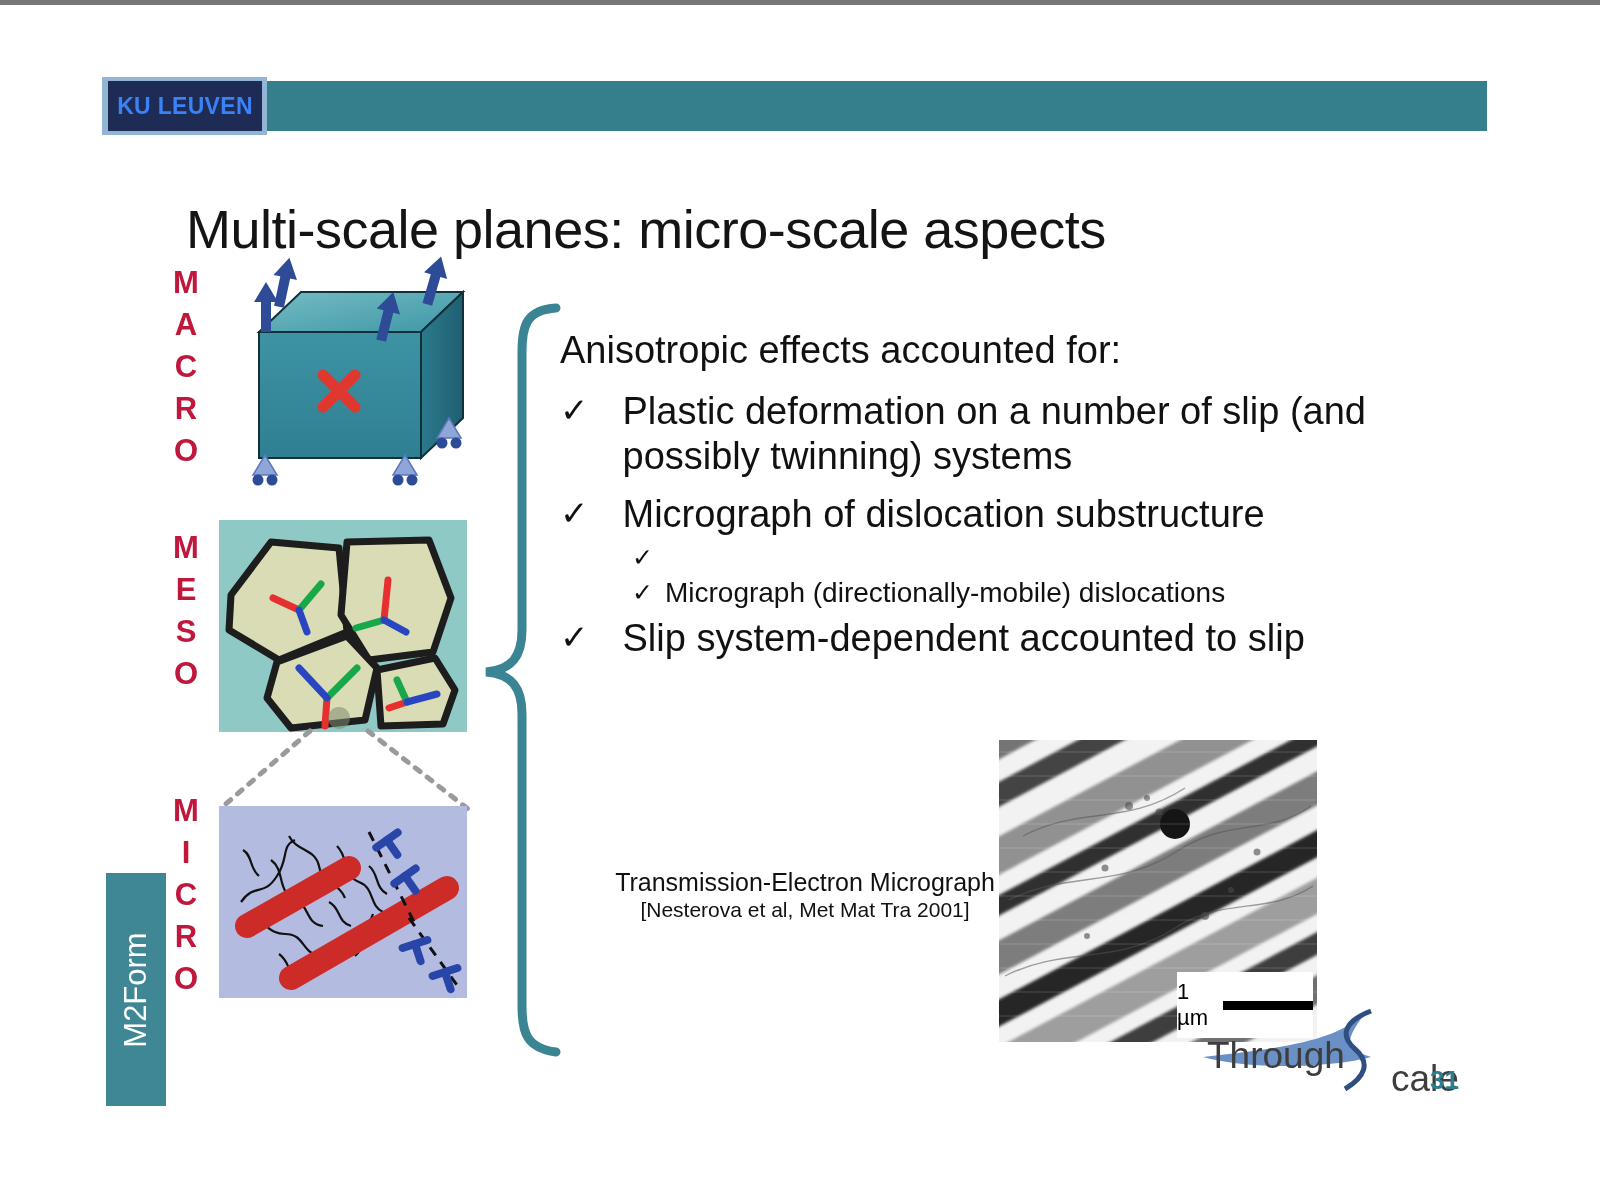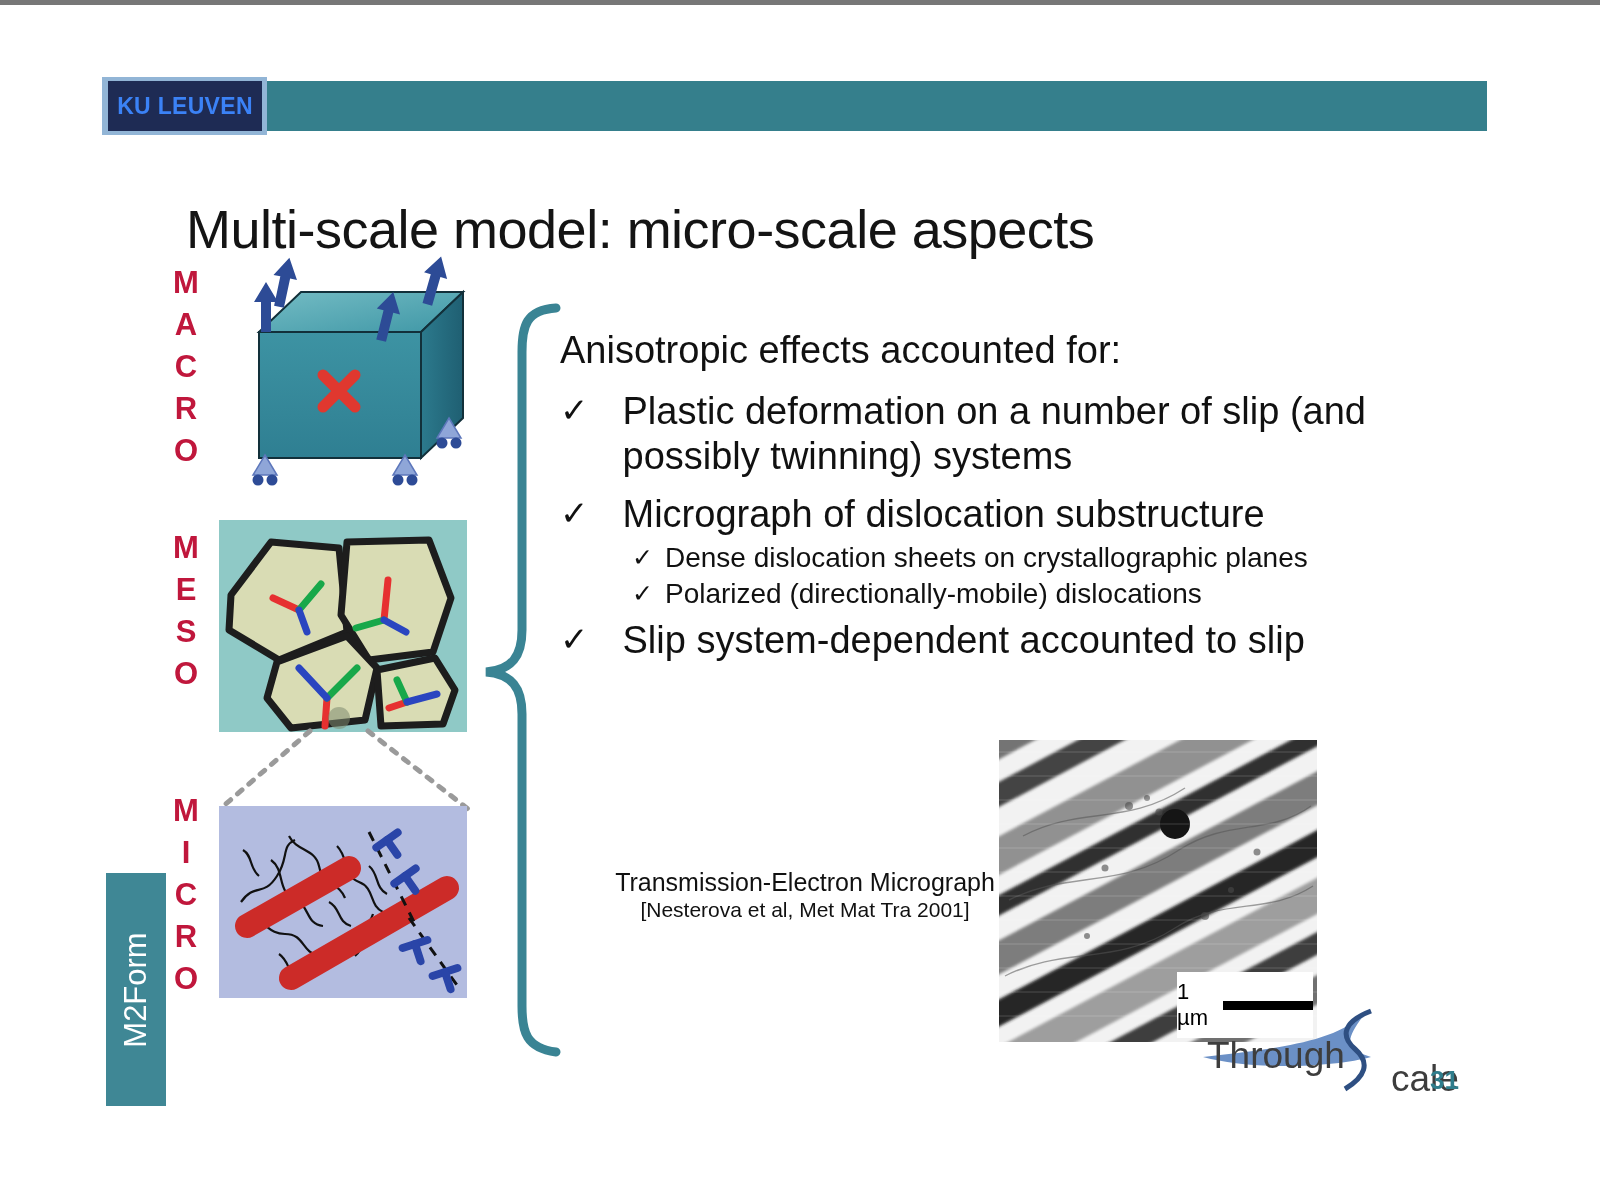--- a/index.html
+++ b/index.html
@@ -90,21 +90,21 @@
 <div class="slide">
 
   <div class="topline"></div>
 
   <div class="header-band"></div>
   <div class="logo-outer"></div>
   <div class="logo-inner">
     <span>KU LEUVEN</span>
   </div>
 
-  <div class="title">Multi-scale model: micro-scale aspects</div>
+  <div class="title">Multi-scale planes: micro-scale aspects</div>
 
   <div class="vlabel" id="vl-macro">
     <div>
         <div>M</div>
         <div>A</div>
         <div>C</div>
         <div>R</div>
         <div>O</div>
       </div>
   </div>
@@ -301,25 +301,24 @@
     </div>
     <div class="spacer-s"></div>
 
     <div class="b1">
       <span class="ck">✓</span>
       <span class="tx">Micrograph of dislocation substructure</span>
     </div>
 
     <div class="b2">
       <span class="ck">✓</span>
-      <span class="tx">Dense dislocation sheets on crystallographic planes</span>
     </div>
     <div class="b2">
       <span class="ck">✓</span>
-      <span class="tx">Polarized (directionally-mobile) dislocations</span>
+      <span class="tx">Micrograph (directionally-mobile) dislocations</span>
     </div>
 
     <div class="b1" style="margin-top:6px">
       <span class="ck">✓</span>
       <span class="tx">Slip system-dependent accounted to slip</span>
     </div>
   </div>
 
   <div class="caption">
     <div class="cap1">Transmission-Electron Micrograph</div>

